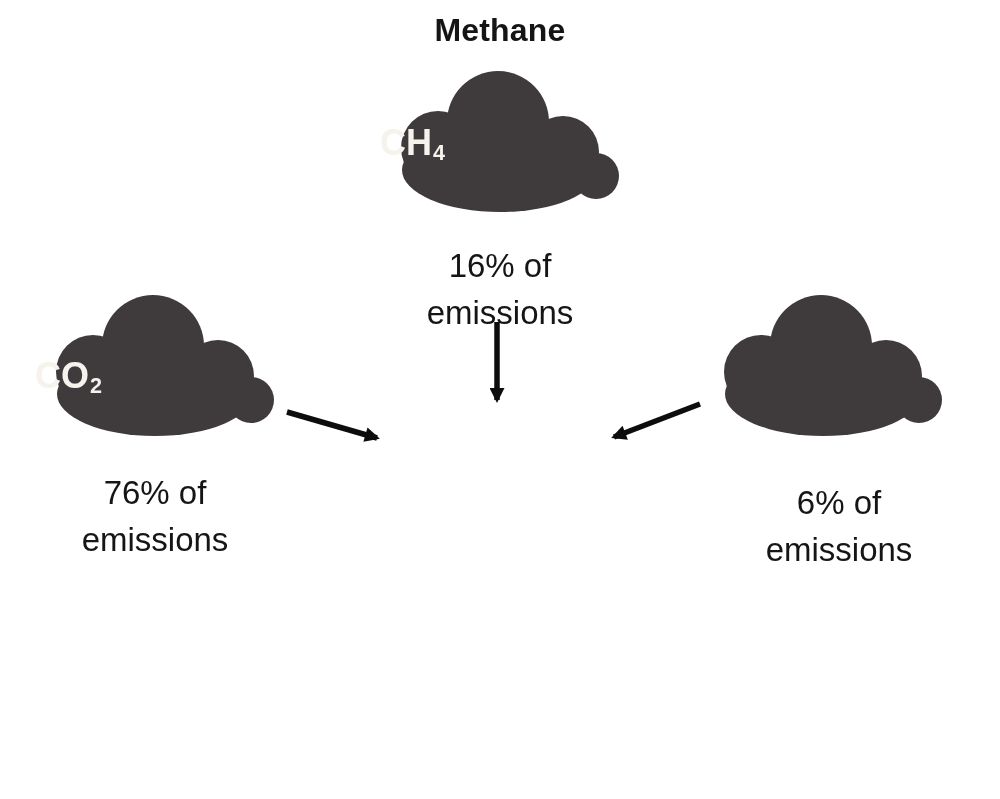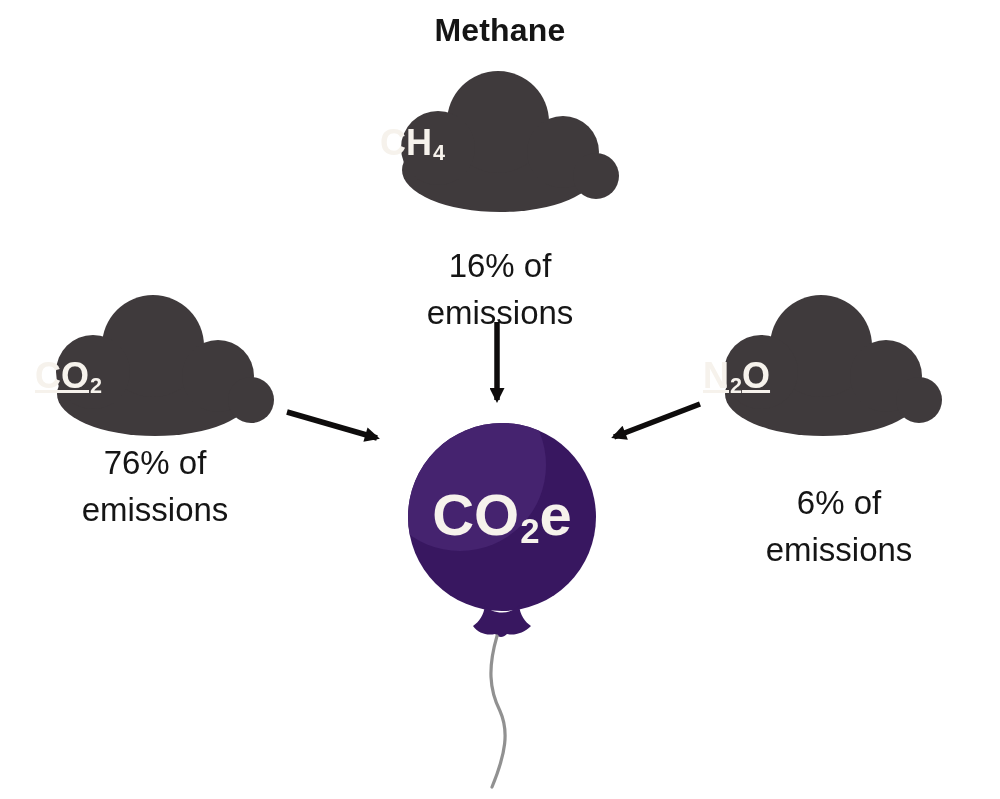--- a/index.html
+++ b/index.html
@@ -31,21 +31,21 @@
   }
   .cloud-wrap { position: absolute; }
   .cloud-svg { display: block; }
   .cloud-shape { fill: var(--cloud, #3F3A3C); }
   .cloud-formula {
     position: absolute; left: 0; right: 0;
     text-align: left; font-size: 36px; font-weight: 700;
     color: var(--cloud-text, #F6F2EC); white-space: nowrap;
     top: 50%; transform: translateY(-50%);
   }
-  .cloud-formula.offset-low { top: calc(50% + 14px); text-decoration: underline; }
+  .cloud-formula.offset-low { top: calc(50% + 14px); }
   .cloud-formula.offset-mid { top: calc(50% + 5px); }
   .sub {
     font-size: 0.60em; position: relative; top: 0.24em;
     margin-left: 1px; font-weight: 700;
   }
   .gas-share {
     position: absolute; left: 0; width: 100%;
     text-align: center; font-size: 33px; font-weight: 500;
     line-height: 47px; color: var(--text, #151515); white-space: nowrap;
   }
@@ -101,70 +101,44 @@
           <circle cx="118" cy="62" r="51"></circle>
           <circle cx="58" cy="88" r="37"></circle>
           <circle cx="183" cy="92" r="36"></circle>
           <circle cx="216" cy="116" r="23"></circle>
         </g>
       </svg>
       <div class="cloud-formula offset-low">
         <span>CO</span><span class="sub">2</span><span></span>
       </div>
     </div>
-    <div class="gas-share" style="top:207px;">
+    <div class="gas-share" style="top:237px;">
       <div>76% of</div>
       <div>emissions</div>
     </div>
   </div>
 
   <div class="gas-group" style="left:693px; top:232px; width:260px; height:310px;">
     <div class="cloud-wrap" style="left:10px; top:52px; width:240px; height:155px;">
       <svg class="cloud-svg" width="240" height="155" viewBox="0 0 240 155" aria-hidden="true">
         <g class="cloud-shape">
           <ellipse cx="120" cy="110" rx="98" ry="42"></ellipse>
           <circle cx="118" cy="62" r="51"></circle>
           <circle cx="58" cy="88" r="37"></circle>
           <circle cx="183" cy="92" r="36"></circle>
           <circle cx="216" cy="116" r="23"></circle>
         </g>
       </svg>
-      <div class="cloud-formula offset-low">
-        <span>N</span><span class="sub">2</span><span>O</span>
-      </div>
     </div>
     <div class="gas-share nudge-right" style="top:219px;">
       <div>6% of</div>
       <div>emissions</div>
     </div>
   </div>
 
-  <div class="balloon-wrap">
-    <svg class="balloon-svg" width="220" height="384" viewBox="0 0 220 384" aria-hidden="true">
-      <defs>
-        <clipPath id="balloon-clip">
-            <circle cx="110" cy="102" r="94"></circle>
-          </clipPath>
-      </defs>
-      <circle class="balloon-body" cx="110" cy="102" r="94"></circle>
-      <g clip-path="url(#balloon-clip)">
-        <circle class="balloon-hl" cx="68" cy="50" r="86"></circle>
-      </g>
-      <path class="balloon-body" d="M 93 190 C 100 200 120 200 127 190
-               C 128 200 133 207 139 211
-               C 132 218 122 221 115 219
-               C 111 223 107 223 103 219
-               C 95 221 86 218 81 211
-               C 87 207 92 200 93 190 Z"></path>
-      <path class="balloon-string-path" d="M 105 221 C 96 252 97 274 108 296 C 117 316 114 338 100 372"></path>
-    </svg>
-    <div class="balloon-formula">
-      <span>CO</span><span class="sub">2</span><span>e</span>
-    </div>
-  </div>
 
   <svg class="arrows-layer" width="1000" height="799" viewBox="0 0 1000 799" aria-hidden="true">
     <defs>
       <marker id="ah" viewBox="0 0 10 10" refX="8" refY="5" markerWidth="17" markerHeight="15" orient="auto" markerUnits="userSpaceOnUse">
         <path class="arrow-head" d="M 0 0 L 10 5 L 0 10 z"></path>
       </marker>
     </defs>
     <line class="arrow-line" x1="497" y1="322" x2="497" y2="400" marker-end="url(#ah)"></line>
     <line class="arrow-line" x1="287" y1="412" x2="377" y2="438" marker-end="url(#ah)"></line>
     <line class="arrow-line" x1="700" y1="404" x2="614" y2="437" marker-end="url(#ah)"></line>

